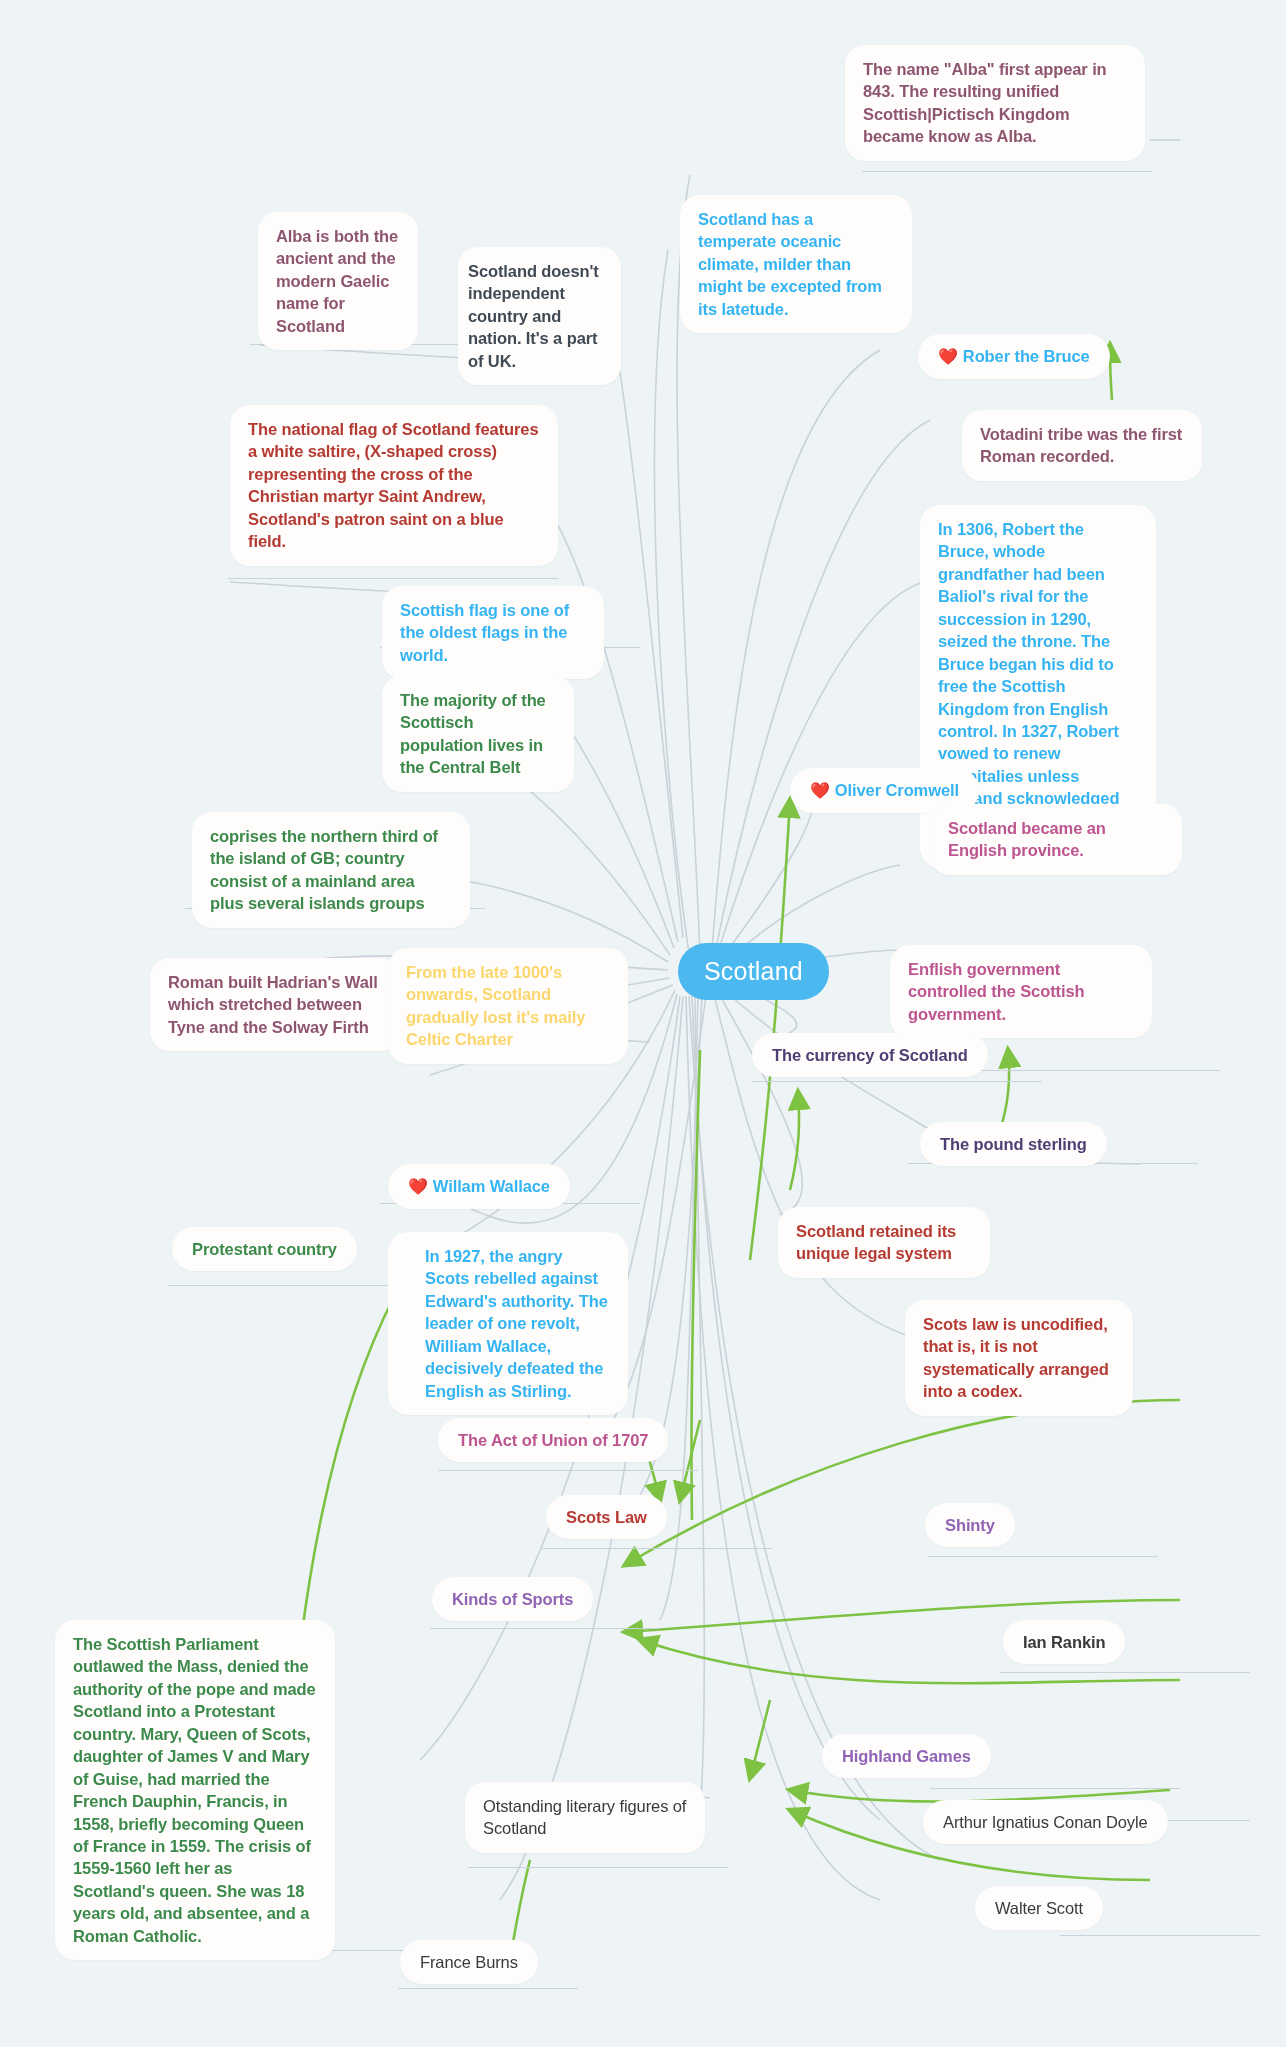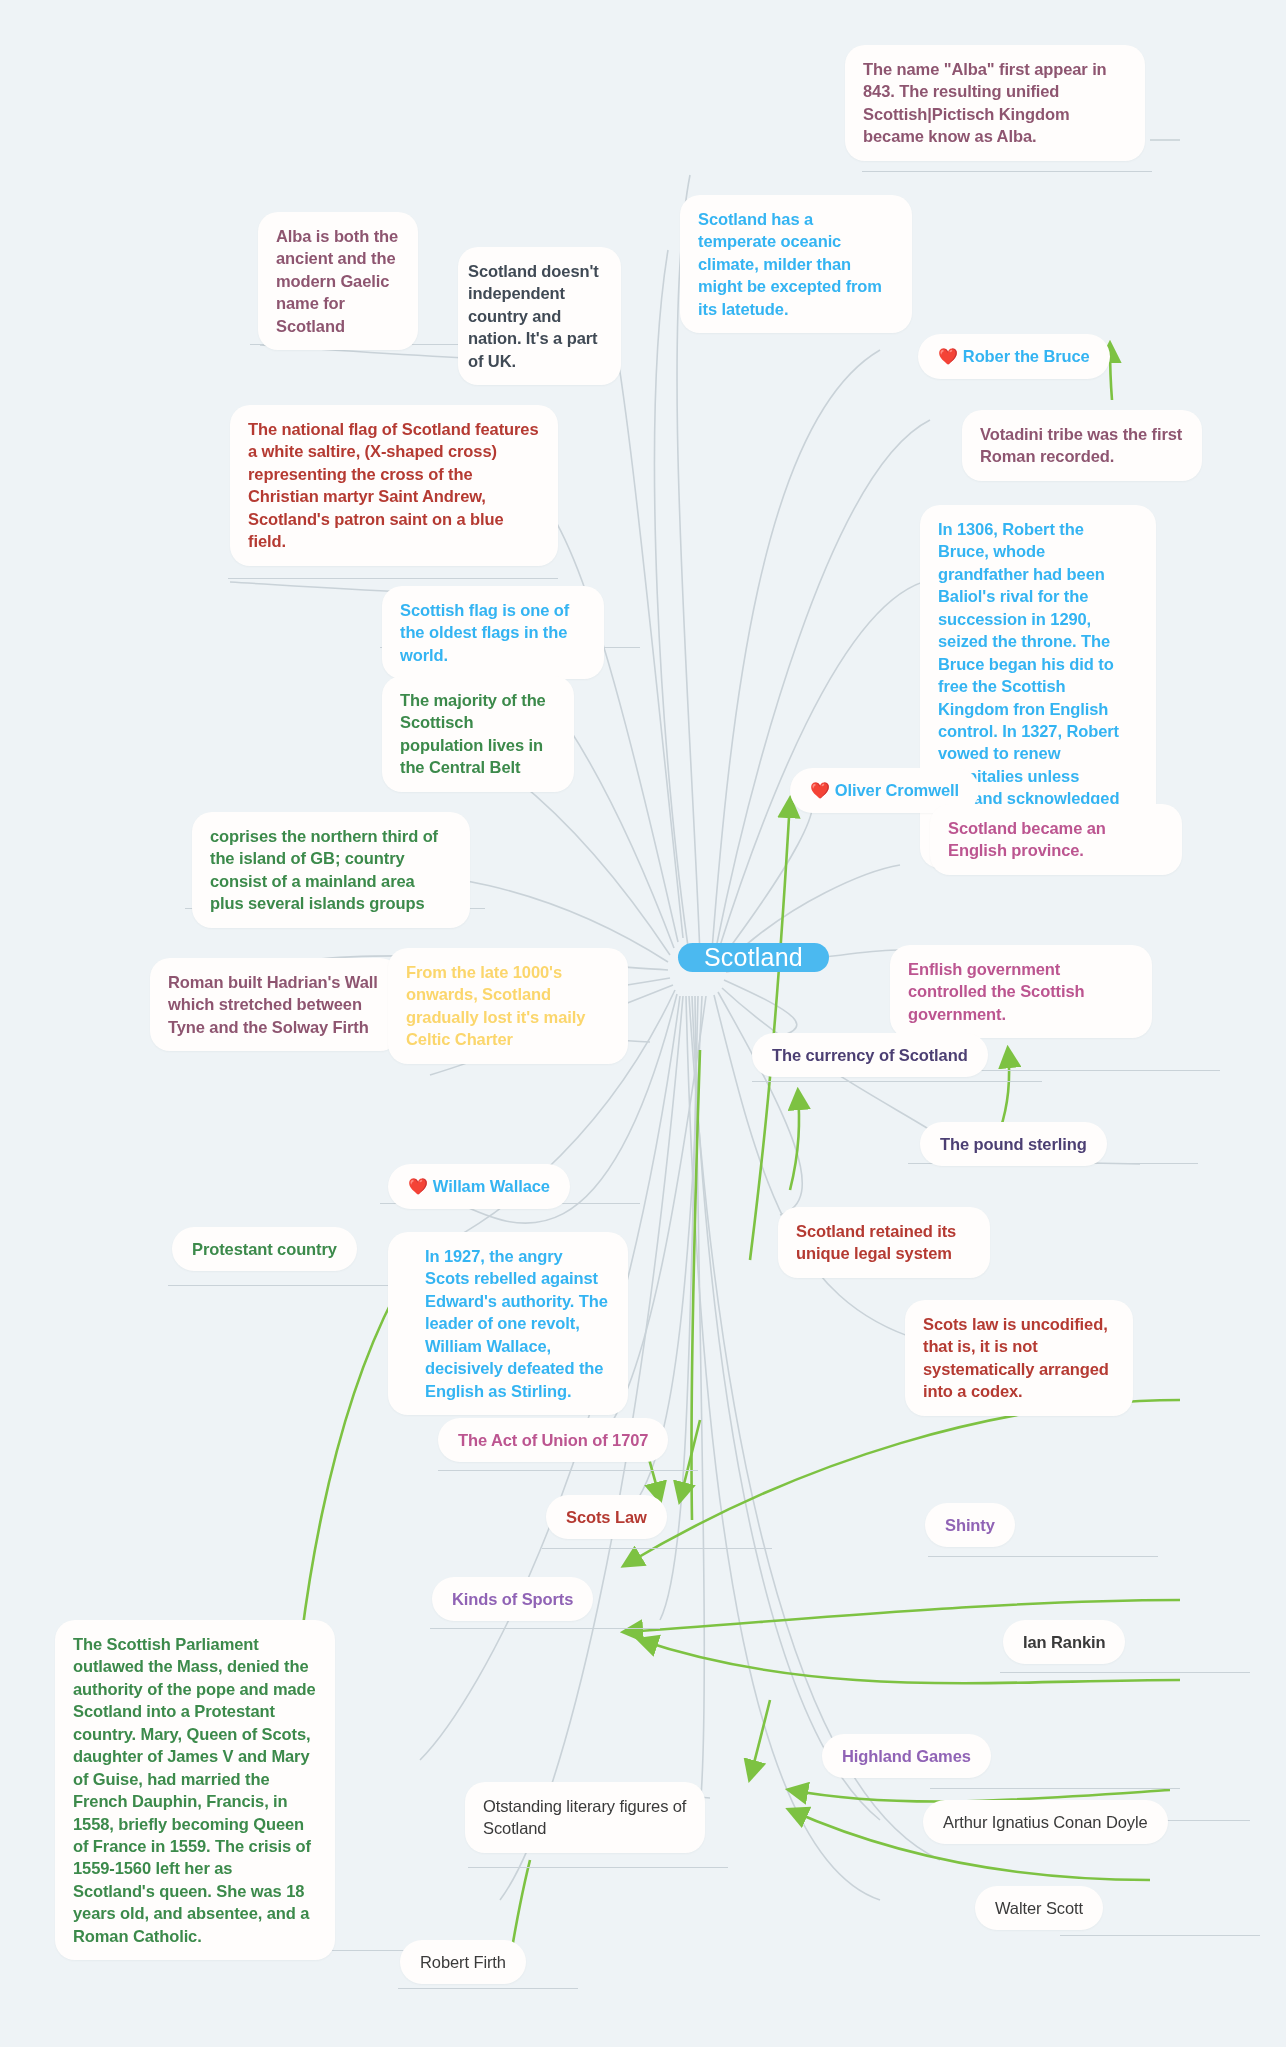--- a/index.html
+++ b/index.html
@@ -39,21 +39,21 @@
     position: absolute;
     height: 1px;
     background: #c9d2d8;
     z-index: 2;
   }
   .central {
     position: absolute;
     background: #4bb9f0;
     color: #ffffff;
     border-radius: 30px;
-    padding: 0 26px;
+    padding: 14px 26px;
     font-size: 25px;
     font-weight: 400;
     letter-spacing: 0.2px;
     z-index: 8;
     white-space: nowrap;
   }
   .heart { font-size: 16px; margin-right: 5px; }
   
   .c-mauve   { color: #8e5570; }
   .c-blue    { color: #34b4f2; }
@@ -296,16 +296,16 @@
 
   <div class="node pill c-dark" style="left:923px; top:1800px; font-size:16.5px; white-space:nowrap; font-weight:normal;">
     <span>Arthur Ignatius Conan Doyle</span>
   </div>
 
   <div class="node pill c-dark" style="left:975px; top:1886px; font-size:16.5px; white-space:nowrap; font-weight:normal;">
     <span>Walter Scott</span>
   </div>
 
   <div class="node pill c-dark" style="left:400px; top:1940px; font-size:16.5px; white-space:nowrap; font-weight:normal;">
-    <span>Robert Firth</span>
+    <span>France Burns</span>
   </div>
 
 </div>
 
 </body></html>

